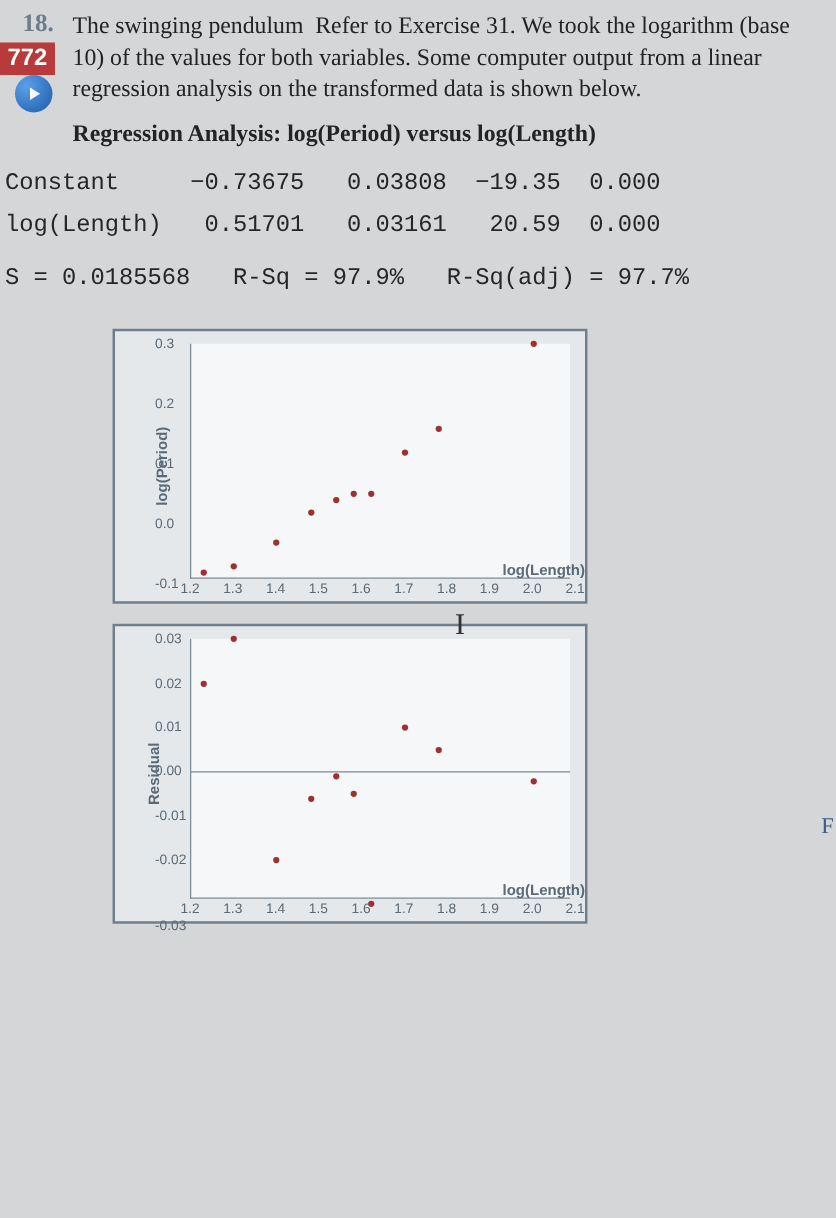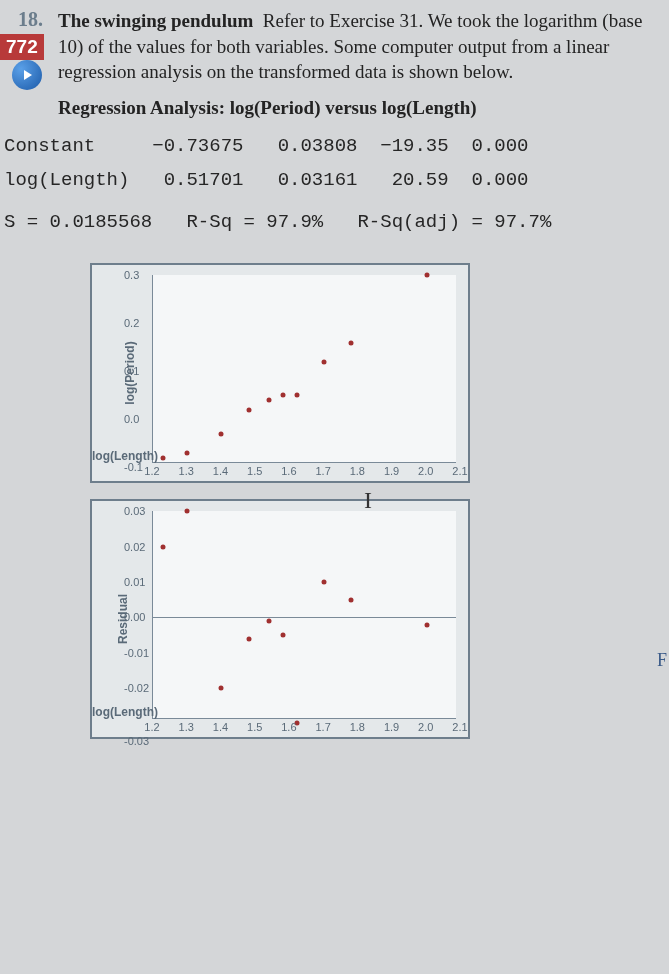--- a/index.html
+++ b/index.html
@@ -43,21 +43,21 @@
       align-items: center;
       justify-content: center;
     }
     .play-btn svg { display: block; }
     .question-text {
       margin-left: 58px;
       font-size: 19px;
       line-height: 1.35;
       color: #232323;
     }
-    .question-text .title { font-weight: bold; }
+    .question-text .title { font-weight: normal; }
     .reg-title {
       margin-left: 58px;
       margin-top: 12px;
       font-size: 19px;
       font-weight: bold;
       color: #232323;
     }
     .mono-block {
       font-family: 'Courier New', monospace;
       font-size: 19px;
@@ -85,21 +85,21 @@
       top: 50%;
       transform: translateY(-50%) rotate(-90deg);
       transform-origin: center;
       font-family: Arial, sans-serif;
       font-size: 12px;
       color: #5a6a78;
       font-weight: bold;
       white-space: nowrap;
     }
     .axis-label-x {
-      text-align: left;
+      text-align: right;
       font-family: Arial, sans-serif;
       font-size: 12px;
       color: #5a6a78;
       font-weight: bold;
       padding: 4px 0 20px 0;
     }
     .tick-y {
       position: absolute;
       left: 32px;
       font-family: Arial, sans-serif;

